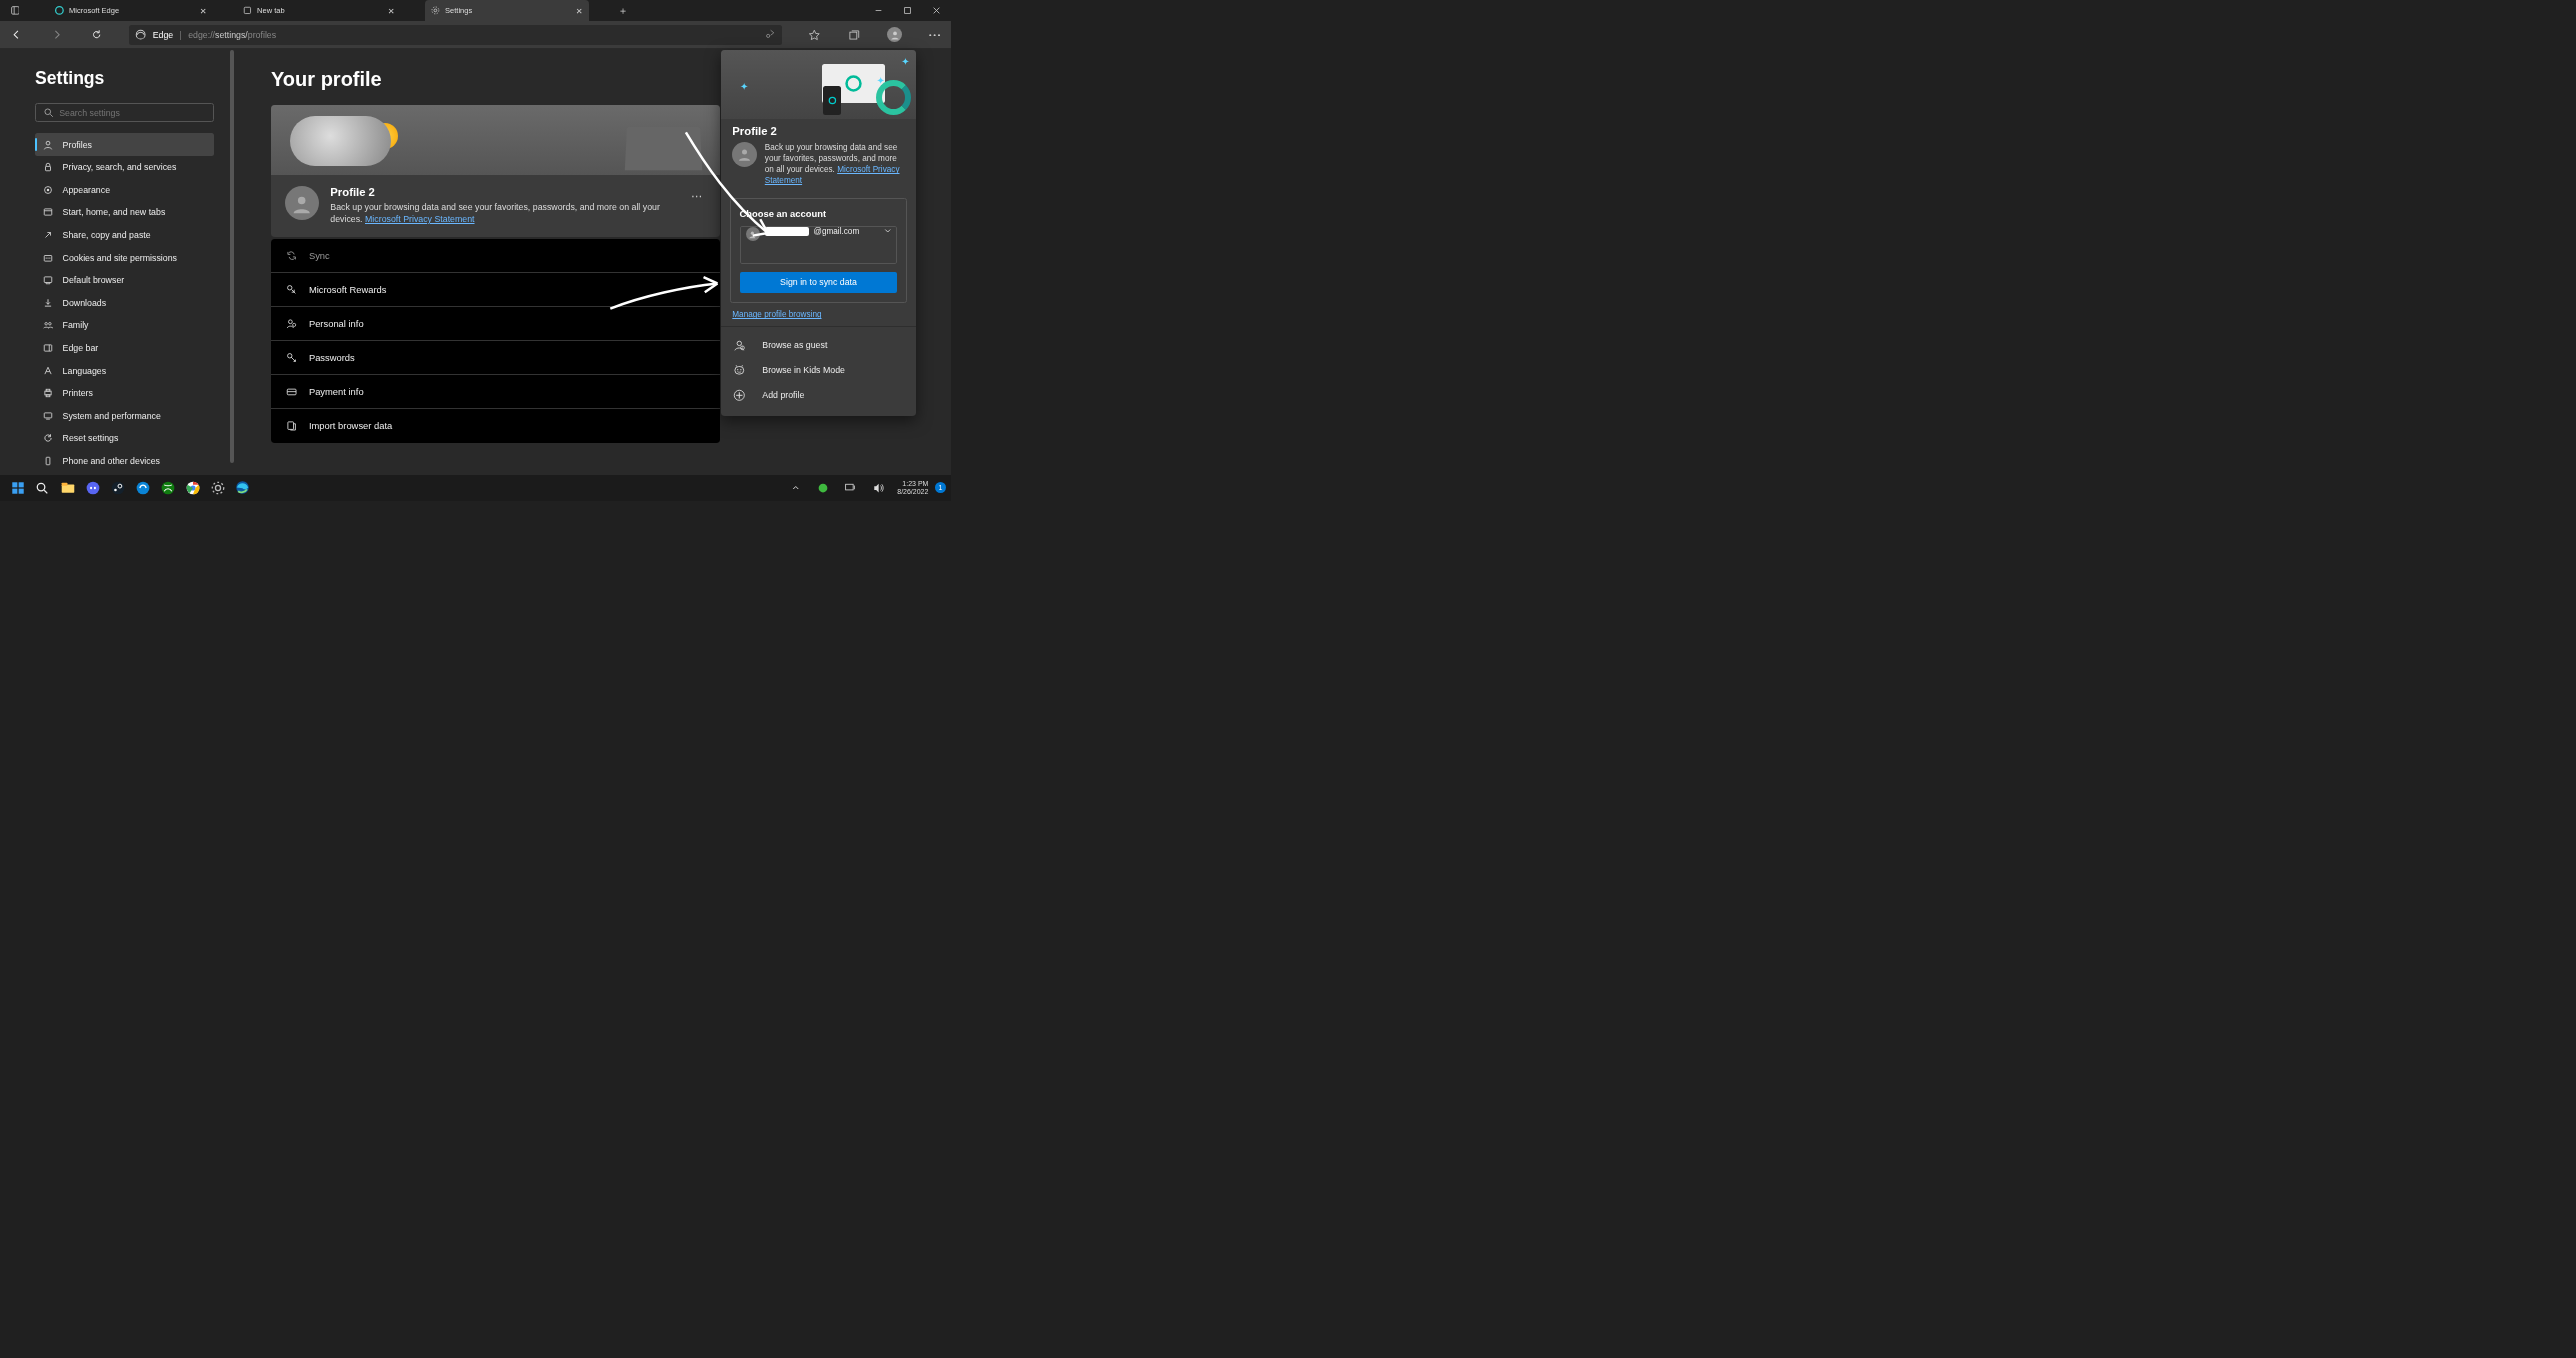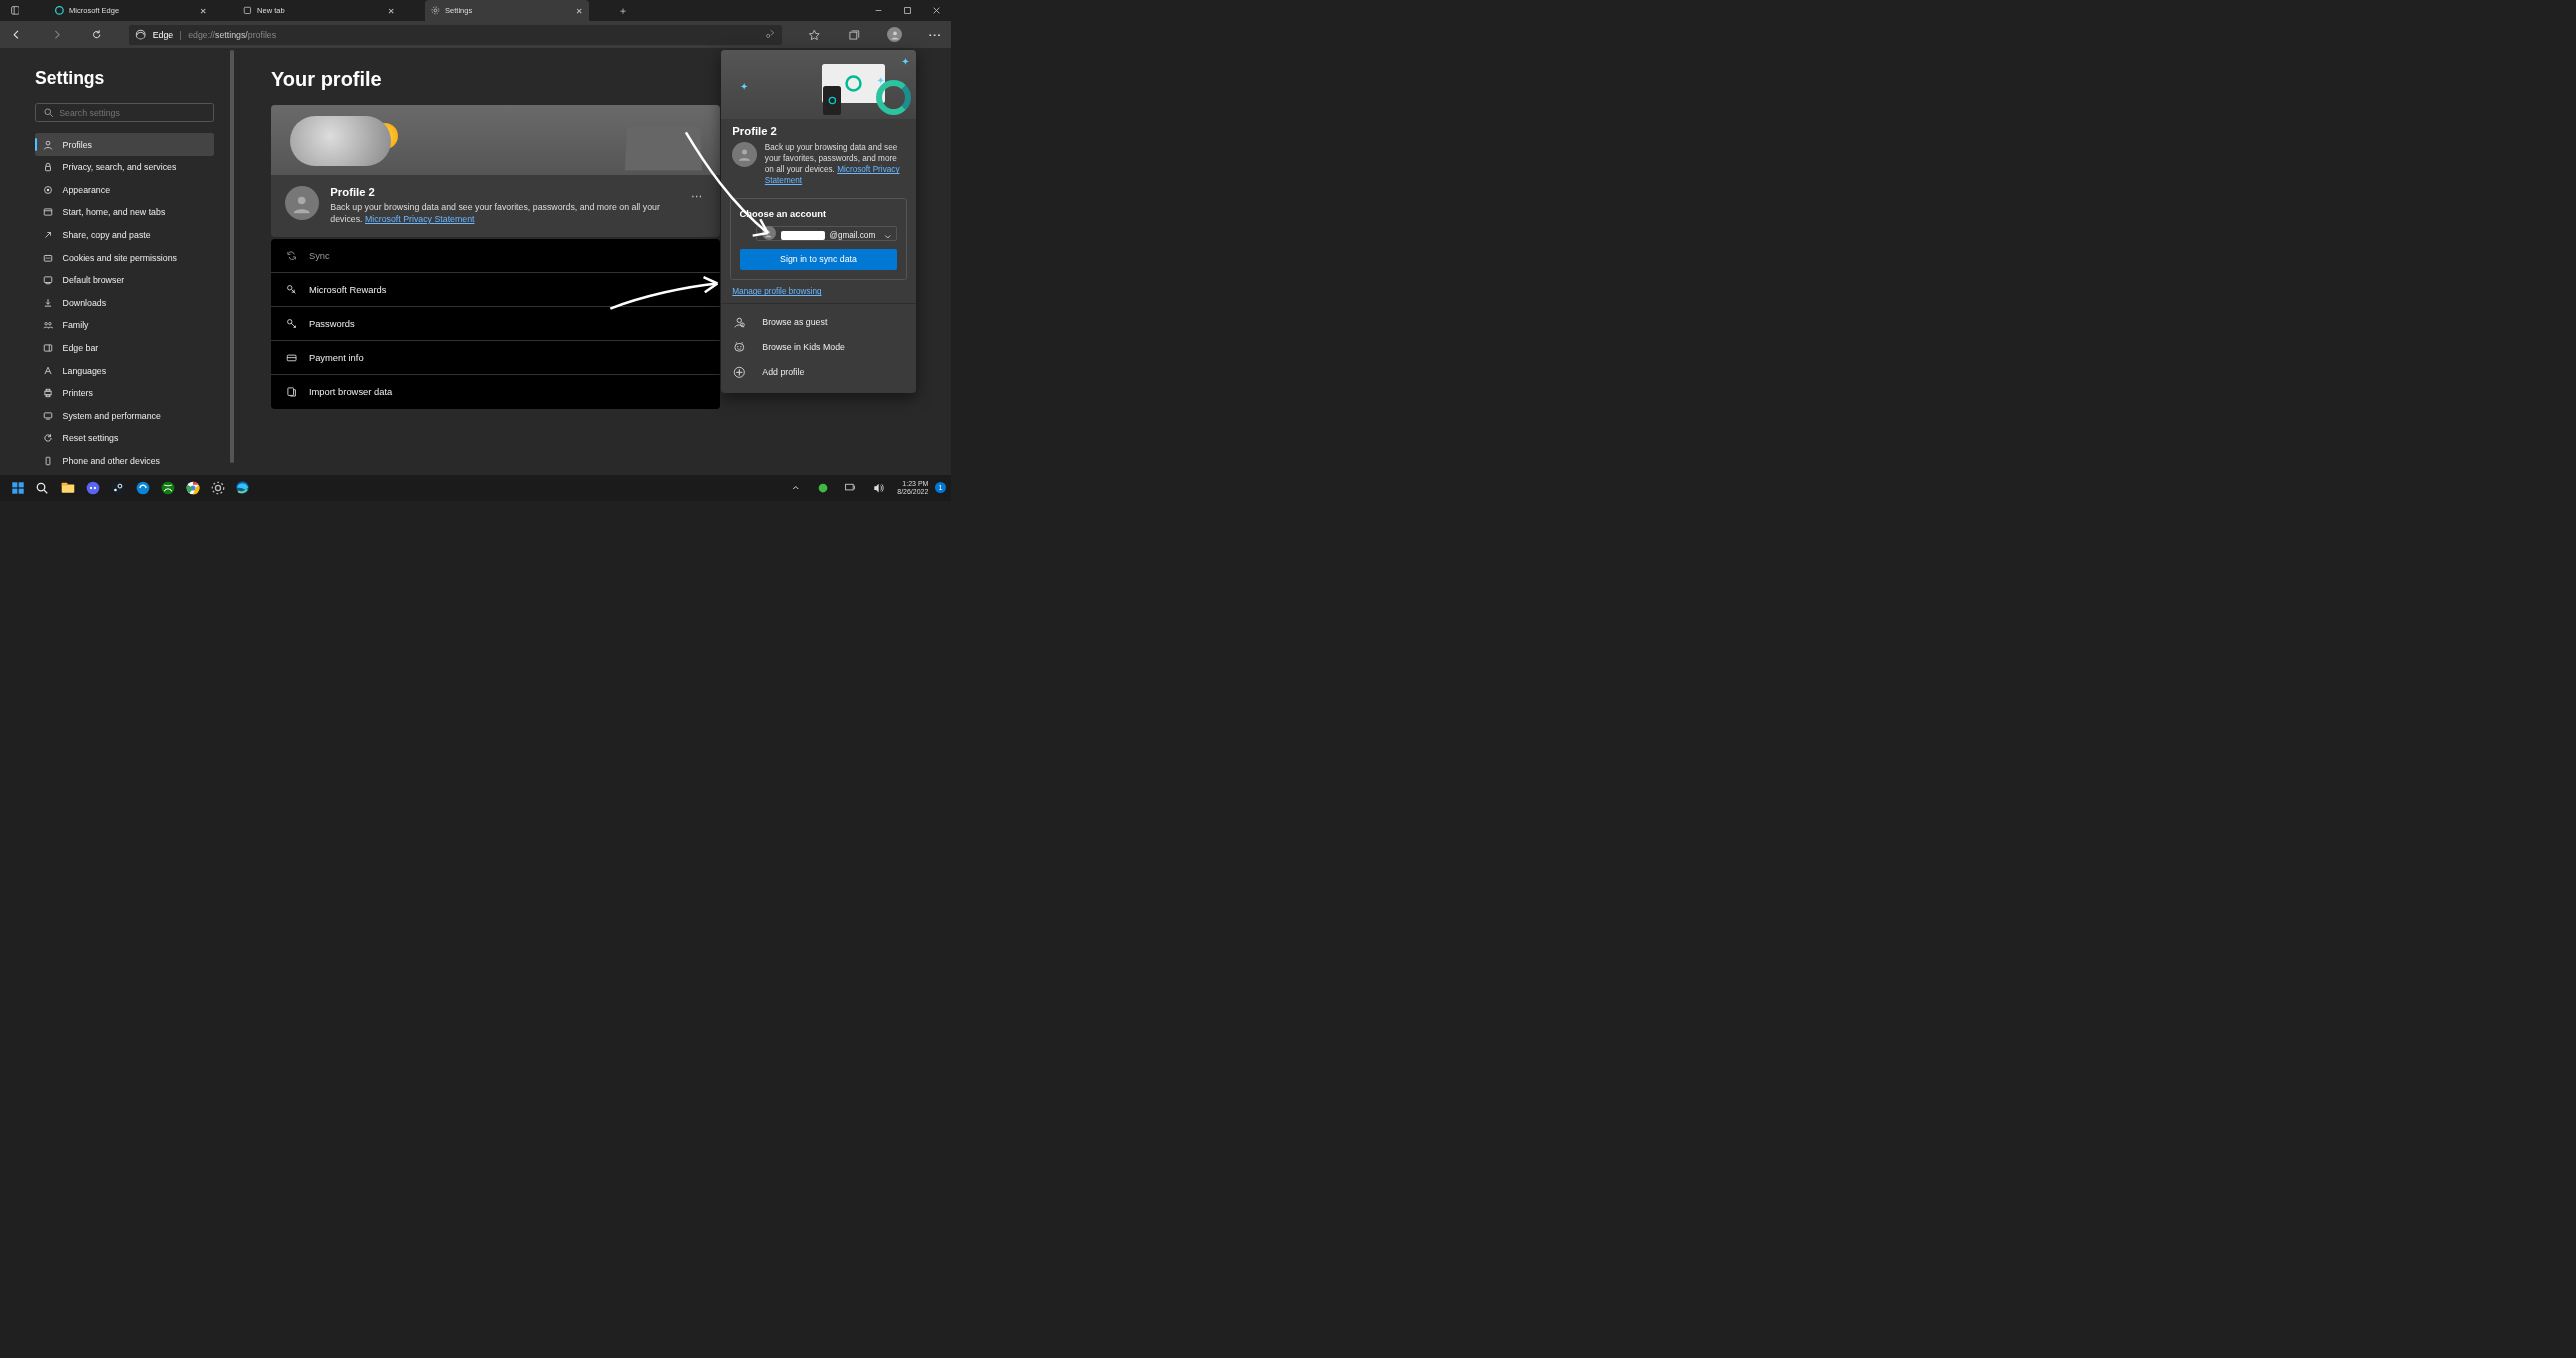--- a/index.html
+++ b/index.html
@@ -70,21 +70,21 @@
 .fly-hero .phone{position:absolute;right:75px;bottom:3.8px;width:17.6px;height:29px;background:#222;border-radius:2.5px;display:flex;align-items:center;justify-content:center;}
 .fly-hero .star{position:absolute;color:#59d6ff;}
 .flyout .section{padding: 6.3px 11.3px;}
 .flyout .pname2{font-size:11.3px;font-weight:600;margin-bottom:5px;}
 .flyrow{display:flex;gap:7.5px;align-items:flex-start;}
 .flyrow .midavatar{width:25px;height:25px;border-radius:50%;background:#777;flex-shrink:0;display:flex;align-items:center;justify-content:center;}
 .flytext{font-size:8.2px;color:#ddd;line-height:1.35;}
 .flytext a{color:#6ab7ff;text-decoration:underline;}
 .choosebox{margin:5px 8.8px 0;border:0.6px solid #555;border-radius:2.5px;padding:8.8px;}
 .choosebox h4{font-size:9.4px;font-weight:600;margin-bottom:7.5px;}
-.acctsel{height:15px;border:0.6px solid #555;border-radius:1.9px;display:flex;align-items:flex-end;padding:0 5px;gap:5px;font-size:8.2px;color:#eee;margin-left:16px;}
+.acctsel{height:38px;border:0.6px solid #555;border-radius:1.9px;display:flex;align-items:flex-start;padding:0 5px;gap:5px;font-size:8.2px;color:#eee;}
 .acctsel .smav{width:14px;height:14px;border-radius:50%;background:#777;display:flex;align-items:center;justify-content:center;}
 .acctsel .redact{width:44px;height:8.8px;background:#fff;border-radius:1.9px;}
 .acctsel .chev{margin-left:auto;color:#ccc;}
 .signinbtn{margin-top:7.5px;height:21.4px;background:#0078d4;color:#fff;border:none;border-radius:1.9px;width:100%;font-size:8.8px;}
 .managelink{display:block;margin:7.5px 11.3px 2.5px;color:#6ab7ff;font-size:8.2px;text-decoration:underline;}
 .flydiv{height:0.6px;background:#2e2e2e;margin:6.3px 0;}
 .flyaction{display:flex;align-items:center;gap:16px;padding:6.3px 11.3px;font-size:8.8px;color:#eee;}
 .flyaction .ficon{width:14px;display:flex;justify-content:center;color:#ddd;}
 
 
@@ -405,20 +405,30 @@
           <span>Sync</span>
         </div>
         <div class="listrow">
           <span class="rowicon">
             <svg width="11.3" height="11.3" viewBox="0 0 18 18">
               <circle cx="6" cy="6" r="3.5" fill="none" stroke="#ddd" stroke-width="1.4"></circle>
               <path d="M9 9l6 6m-2-6v4h-4" fill="none" stroke="#ddd" stroke-width="1.4"></path>
             </svg>
           </span>
           <span>Microsoft Rewards</span>
+        </div>
+        <div class="listrow">
+          <span class="rowicon">
+            <svg width="11.3" height="11.3" viewBox="0 0 18 18">
+              <circle cx="7" cy="6" r="3" fill="none" stroke="#ddd" stroke-width="1.4"></circle>
+              <path d="M2 16c1-4 9-4 10 0" fill="none" stroke="#ddd" stroke-width="1.4"></path>
+              <circle cx="13" cy="11" r="2.5" fill="none" stroke="#ddd" stroke-width="1.2"></circle>
+            </svg>
+          </span>
+          <span>Personal info</span>
         </div>
         <div class="listrow">
           <span class="rowicon">
             <svg width="11.3" height="11.3" viewBox="0 0 18 18">
               <circle cx="6" cy="6" r="3.5" fill="none" stroke="#ddd" stroke-width="1.4"></circle>
               <path d="M8 8l7 7m-3 0h3v-3" fill="none" stroke="#ddd" stroke-width="1.4"></path>
             </svg>
           </span>
           <span>Passwords</span>
         </div>

